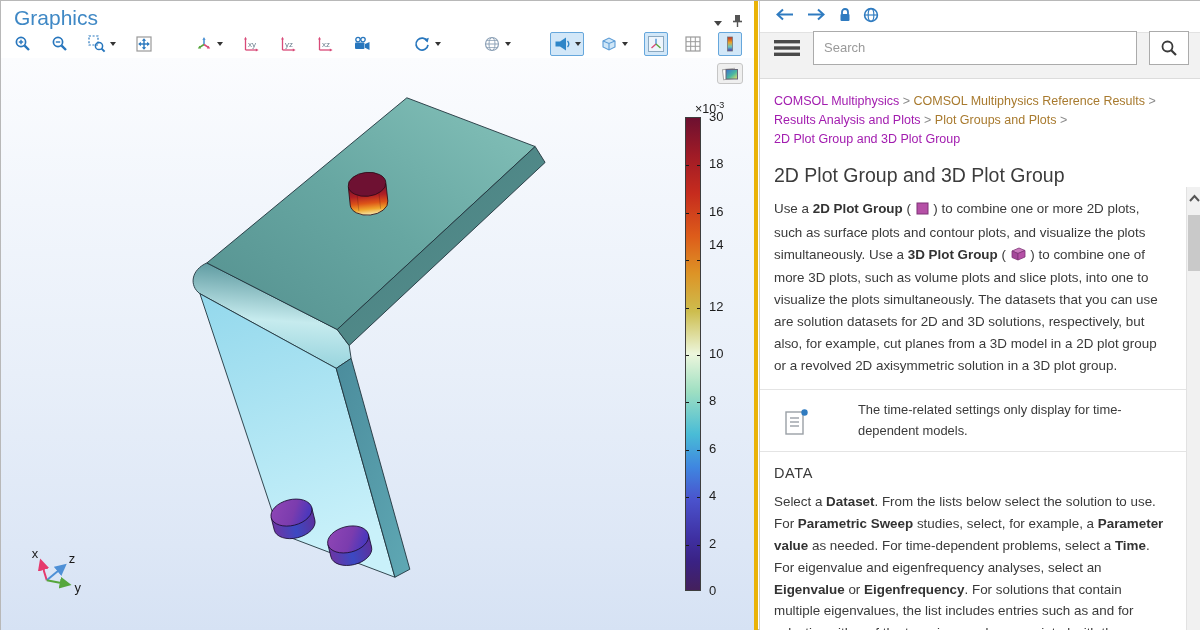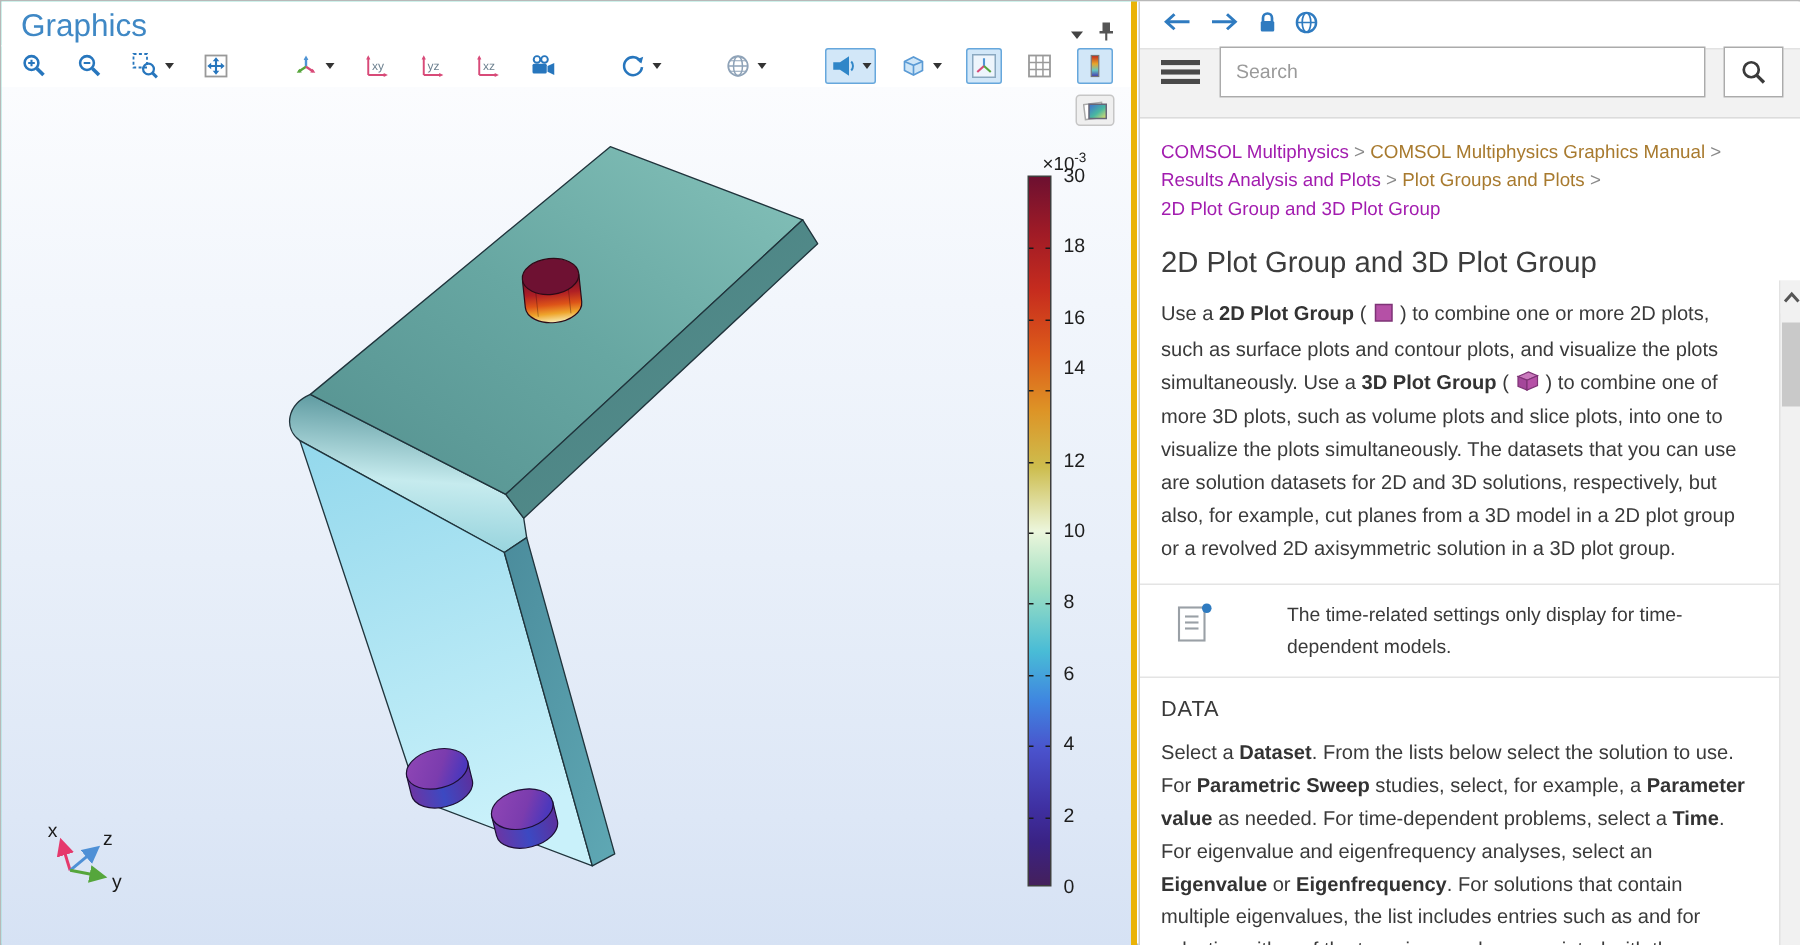--- a/index.html
+++ b/index.html
@@ -51,21 +51,21 @@
   .breadcrumb { font-size:12.5px; line-height:19px; margin-bottom:2px; }
   .crumb-a { color:#a21caf; cursor:pointer; }
   .crumb-b { color:#a87a2e; cursor:pointer; }
   .crumb-sep { color:#8a8a8a; }
 
   .doc-heading { font-size:19.5px; font-weight:400; color:#3c3c3c; margin:15px 0 11px; }
   .rich { font-size:13.4px; line-height:21.8px; color:#3a3a3a; margin:0 0 13px; }
   .rich b { font-weight:700; color:#333; }
   .inline-icon { display:inline-block; vertical-align:-2px; margin:0 1px; }
   .doc-hr { border:none; border-top:1px solid #e4e4e4; margin:10px -32px 10px -14px; }
-  .note-row { display:flex; align-items:flex-start; margin:8px 0 6px; }
+  .note-row { display:flex; align-items:flex-end; margin:8px 0 6px; }
   .note-icon { margin-left:8px; flex:0 0 auto; }
   .note-text { margin-left:48px; width:302px; font-size:12.9px; line-height:20.5px; color:#3a3a3a; }
   .data-heading { font-size:14.5px; font-weight:400; color:#3a3a3a; letter-spacing:0.6px; margin:13px 0 10px; }
 
   .help-scrollbar { position:absolute; top:186px; right:0; bottom:0; width:15px; background:#f1f1f1; border-left:1px solid #e2e2e2; }
   .sb-up { height:22px; width:100%; background:#f1f1f1; border:none; display:flex; align-items:center; justify-content:center; cursor:pointer; padding:0; }
   .sb-thumb { position:absolute; top:28px; left:1px; right:1px; height:56px; background:#c9c9c9; cursor:pointer; }
 </style>
 </head>
 <body>
@@ -441,21 +441,21 @@
       <button class="search-btn">
         <svg width="18" height="18" viewBox="0 0 18 18">
             <circle cx="7.5" cy="7.5" r="5" fill="none" stroke="#3a3a3a" stroke-width="1.8"></circle>
             <line x1="11.2" y1="11.2" x2="16" y2="16" stroke="#3a3a3a" stroke-width="2.2"></line>
           </svg>
       </button>
     </div>
 
     <div class="help-doc">
       <div class="breadcrumb">
-          <div><span class="crumb-a">COMSOL Multiphysics</span><span class="crumb-sep"> &gt; </span><span class="crumb-b">COMSOL Multiphysics Graphics Manual</span><span class="crumb-sep"> &gt; </span></div>
+          <div><span class="crumb-a">COMSOL Multiphysics</span><span class="crumb-sep"> &gt; </span><span class="crumb-b">COMSOL Multiphysics Reference Results</span><span class="crumb-sep"> &gt; </span></div>
           <div><span class="crumb-a">Results Analysis and Plots</span><span class="crumb-sep"> &gt; </span><span class="crumb-b">Plot Groups and Plots</span><span class="crumb-sep"> &gt; </span></div>
           <div><span class="crumb-a">2D Plot Group and 3D Plot Group</span></div>
         </div>
       <h2 class="doc-heading">2D Plot Group and 3D Plot Group</h2>
       <p class="rich">Use a <b>2D Plot Group</b> ( <span class="inline-icon"><svg width="13" height="13" viewBox="0 0 13 13">
               <rect x="1" y="1" width="11" height="11" fill="#b550a6" stroke="#7e3376"></rect>
             </svg></span> ) to combine one or more 2D plots, such as surface plots and contour plots, and visualize the plots simultaneously. Use a <b>3D Plot Group</b> ( <span class="inline-icon"><svg width="15" height="14" viewBox="0 0 15 14">
               <path d="M1 4 L8 1 L14 3.5 L7 6.5 Z" fill="#ca79bd" stroke="#7e3376" stroke-width="0.8"></path>
               <path d="M1 4 L7 6.5 L7 13 L1 10.5 Z" fill="#a4479a" stroke="#7e3376" stroke-width="0.8"></path>
               <path d="M7 6.5 L14 3.5 L14 10 L7 13 Z" fill="#b550a6" stroke="#7e3376" stroke-width="0.8"></path>

